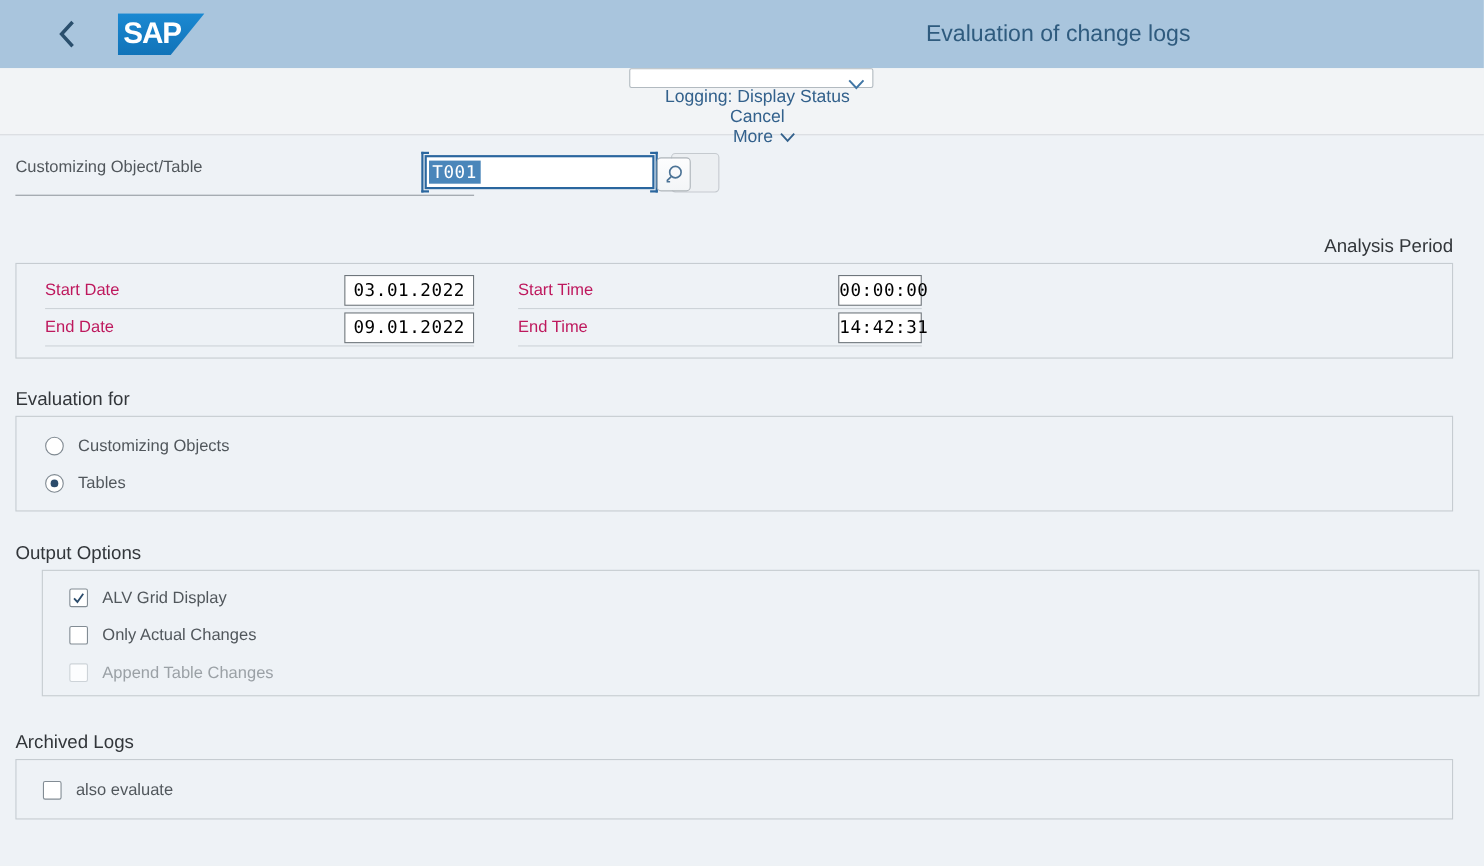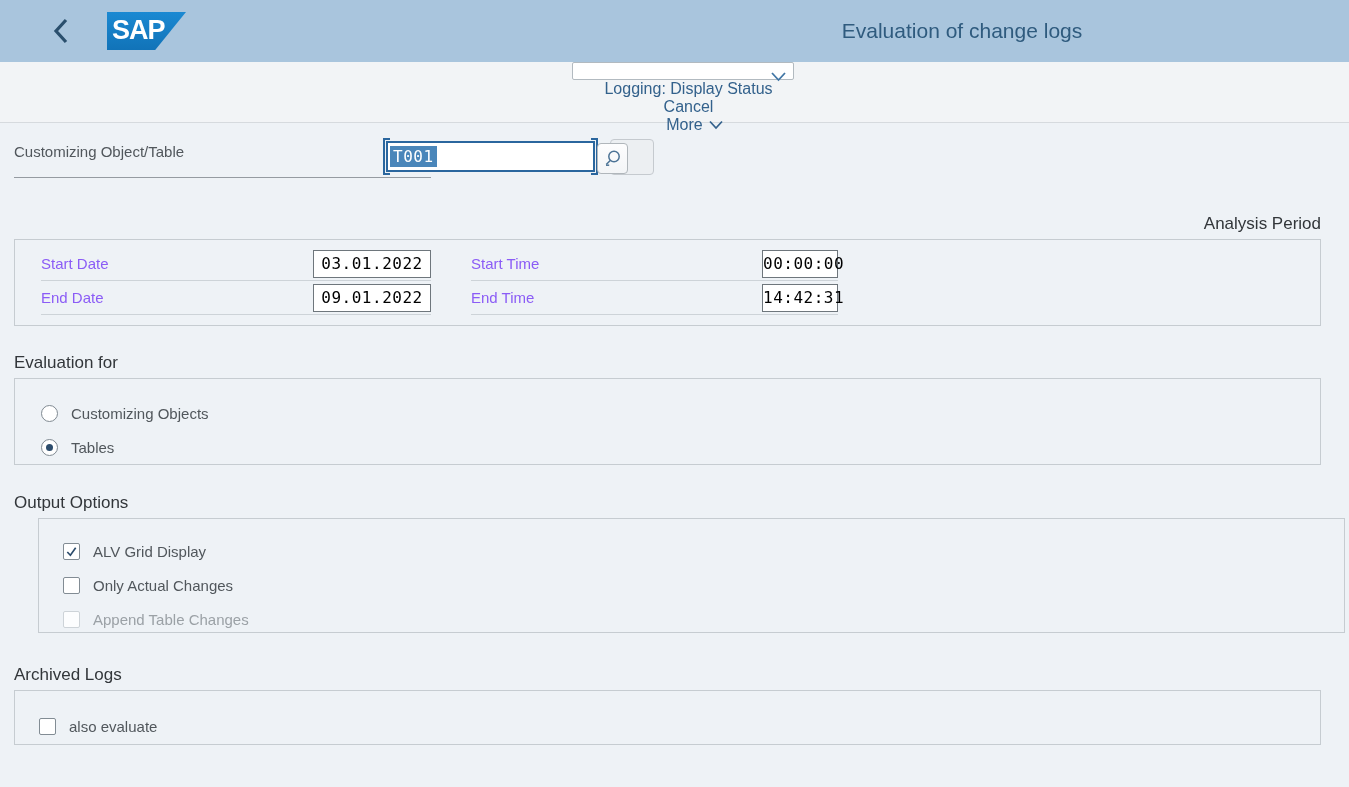--- a/index.html
+++ b/index.html
@@ -106,33 +106,33 @@
   .group-box {
     border:1px solid #c6ccd1; margin-top:5px; width:1307px;
   }
   .ap-title { margin-top:28px;text-align:right; }
   .ap-box { height:87px; padding:7px 0 0 26px; display:grid;
     grid-template-columns:390px 367px; column-gap:40px; }
   .field-row {
     height:34px; display:flex; align-items:center;
     border-bottom:1px solid #cdd3d8;
   }
-  .field-label { flex:1; font-size:15px; color:#8b5cf6; }
+  .field-label { flex:1; font-size:15px; color:#be185d; }
   .value-input {
     height:28px; border:1px solid #6e767c; background:#fff;
     font-family:"DejaVu Sans Mono","Liberation Mono",monospace;
     font-size:16px; color:#000; text-align:center; line-height:26px;
     letter-spacing:0.5px;
   }
   .value-input.date { width:118px; }
   .value-input.time { width:76px; }
 
   .ef-title { margin-top:27px; }
   .ef-box { height:87px; padding:9px 0 0 26px; }
-  .choice-row { height:34px; display:flex; align-items:flex-end; gap:13px; cursor:pointer; }
+  .choice-row { height:34px; display:flex; align-items:center; gap:13px; cursor:pointer; }
   .radio {
     width:17px; height:17px; border-radius:50%;
     border:1px solid #808a92; background:#fff;
     display:flex; align-items:center; justify-content:center;
   }
   .radio.selected::after {
     content:""; width:7px; height:7px; border-radius:50%; background:#2c4c6c;
   }
   .choice-label { font-size:15px; color:#51575c; }
 

